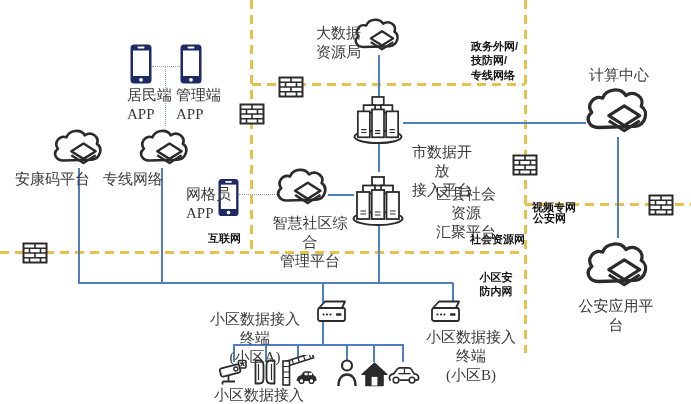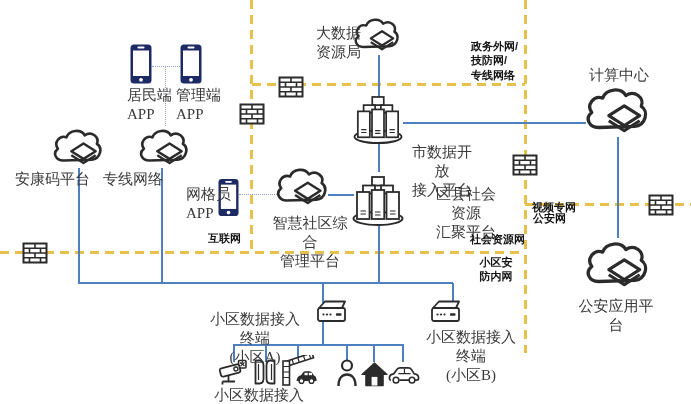--- a/index.html
+++ b/index.html
@@ -1,21 +1,21 @@
 <!DOCTYPE html>
 <html style="--connection-blue: #4e7fc0; --boundary: #e8c04c; --icon-stroke: #2b2b2b; --phone-fill: #1e2a63;"><head>
 <meta charset="utf-8">
 <style>
   html,body{margin:0;padding:0;background:#fff;}
   #canvas{position:relative;width:691px;height:404px;background:#fff;overflow:hidden;
           font-family:"Liberation Sans","DejaVu Sans",sans-serif;}
   .lbl{position:absolute;font-size:15px;line-height:1.25;color:#3a3a3a;white-space:pre-line;font-family:Liberation Serif, serif;}
   .lbl.c{text-align:center;}
   .zone{position:absolute;font-size:11px;font-weight:bold;color:#141414;line-height:1.3;white-space:pre-line;}
-  .zone.c{text-align:center;}
+  .zone.c{text-align:center;margin-top:15px;}
   .hline{position:absolute;height:2px;background:var(--connection-blue);}
   .vline{position:absolute;width:2px;background:var(--connection-blue);}
   .dash-h{position:absolute;height:3px;
           background:repeating-linear-gradient(90deg,var(--boundary) 0 9px,transparent 9px 15px);}
   .dash-v{position:absolute;width:3px;
           background:repeating-linear-gradient(180deg,var(--boundary) 0 9px,transparent 9px 15px);}
   .dot-h{position:absolute;height:0;border-top:1.5px dotted #94a3bd;}
   .dot-v{position:absolute;width:0;border-left:1.5px dotted #94a3bd;}
   .node{position:absolute;}
   svg.icon{display:block;width:100%;height:100%;color:var(--icon-stroke);}

